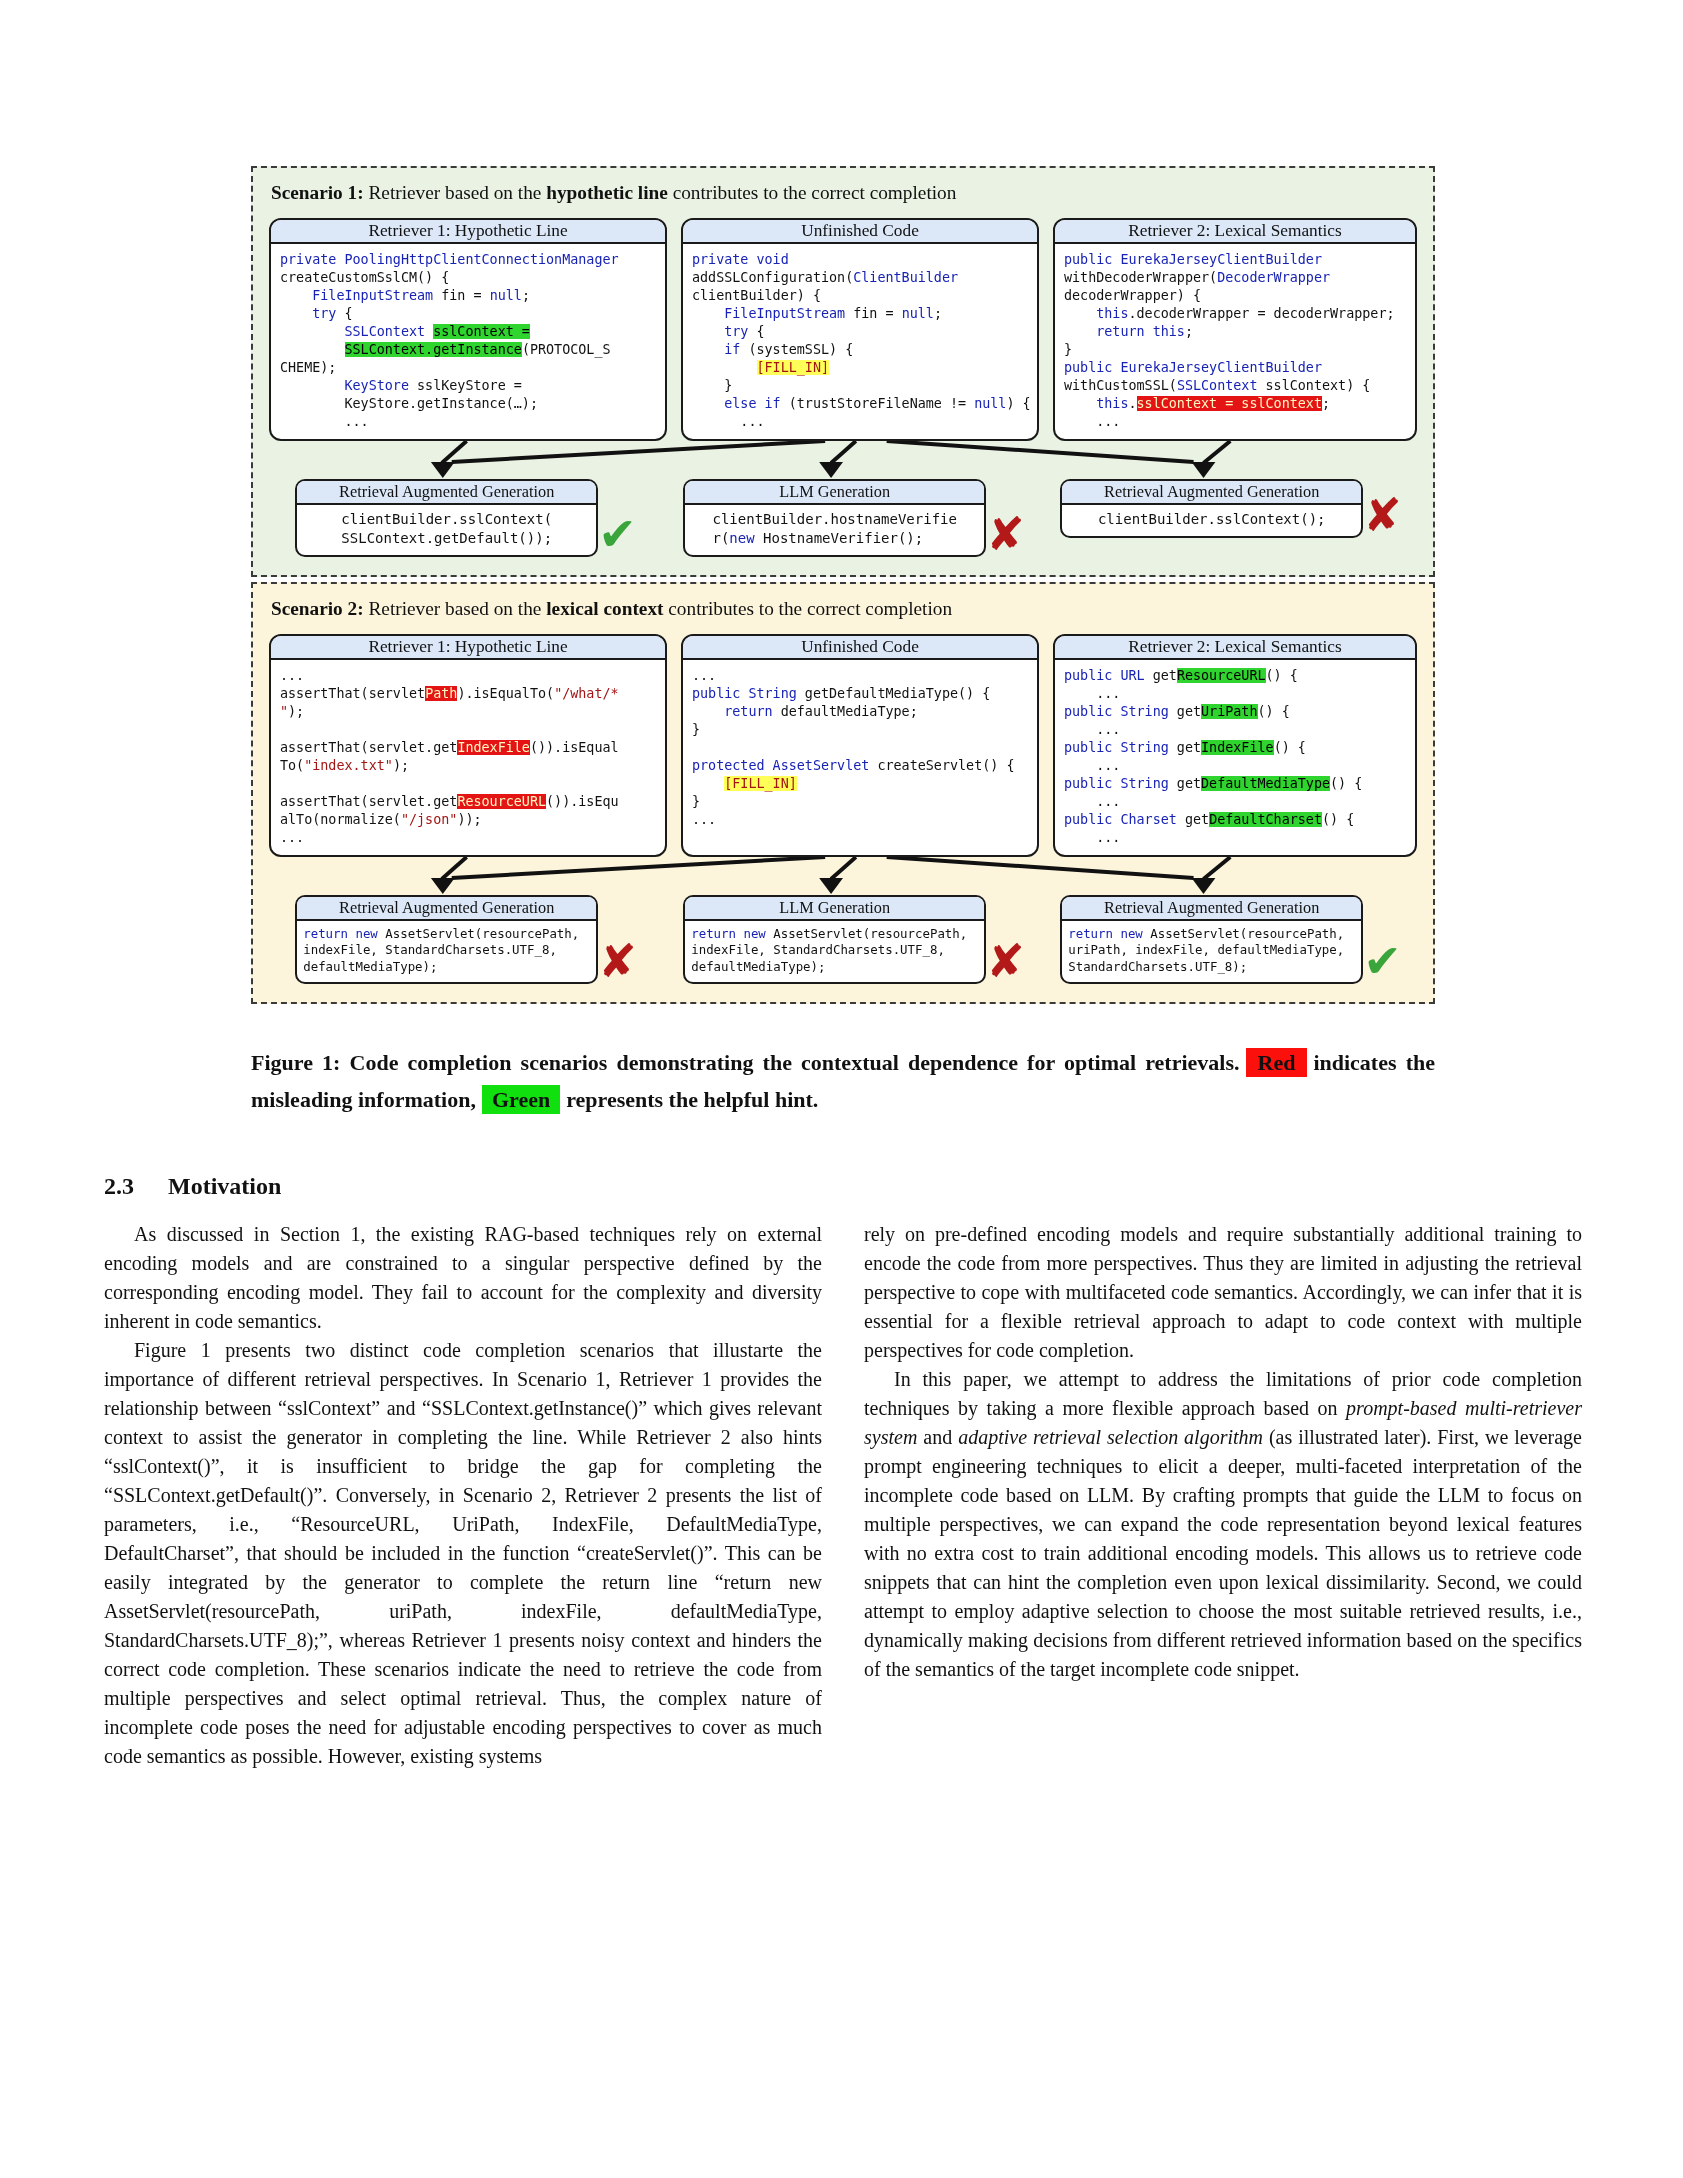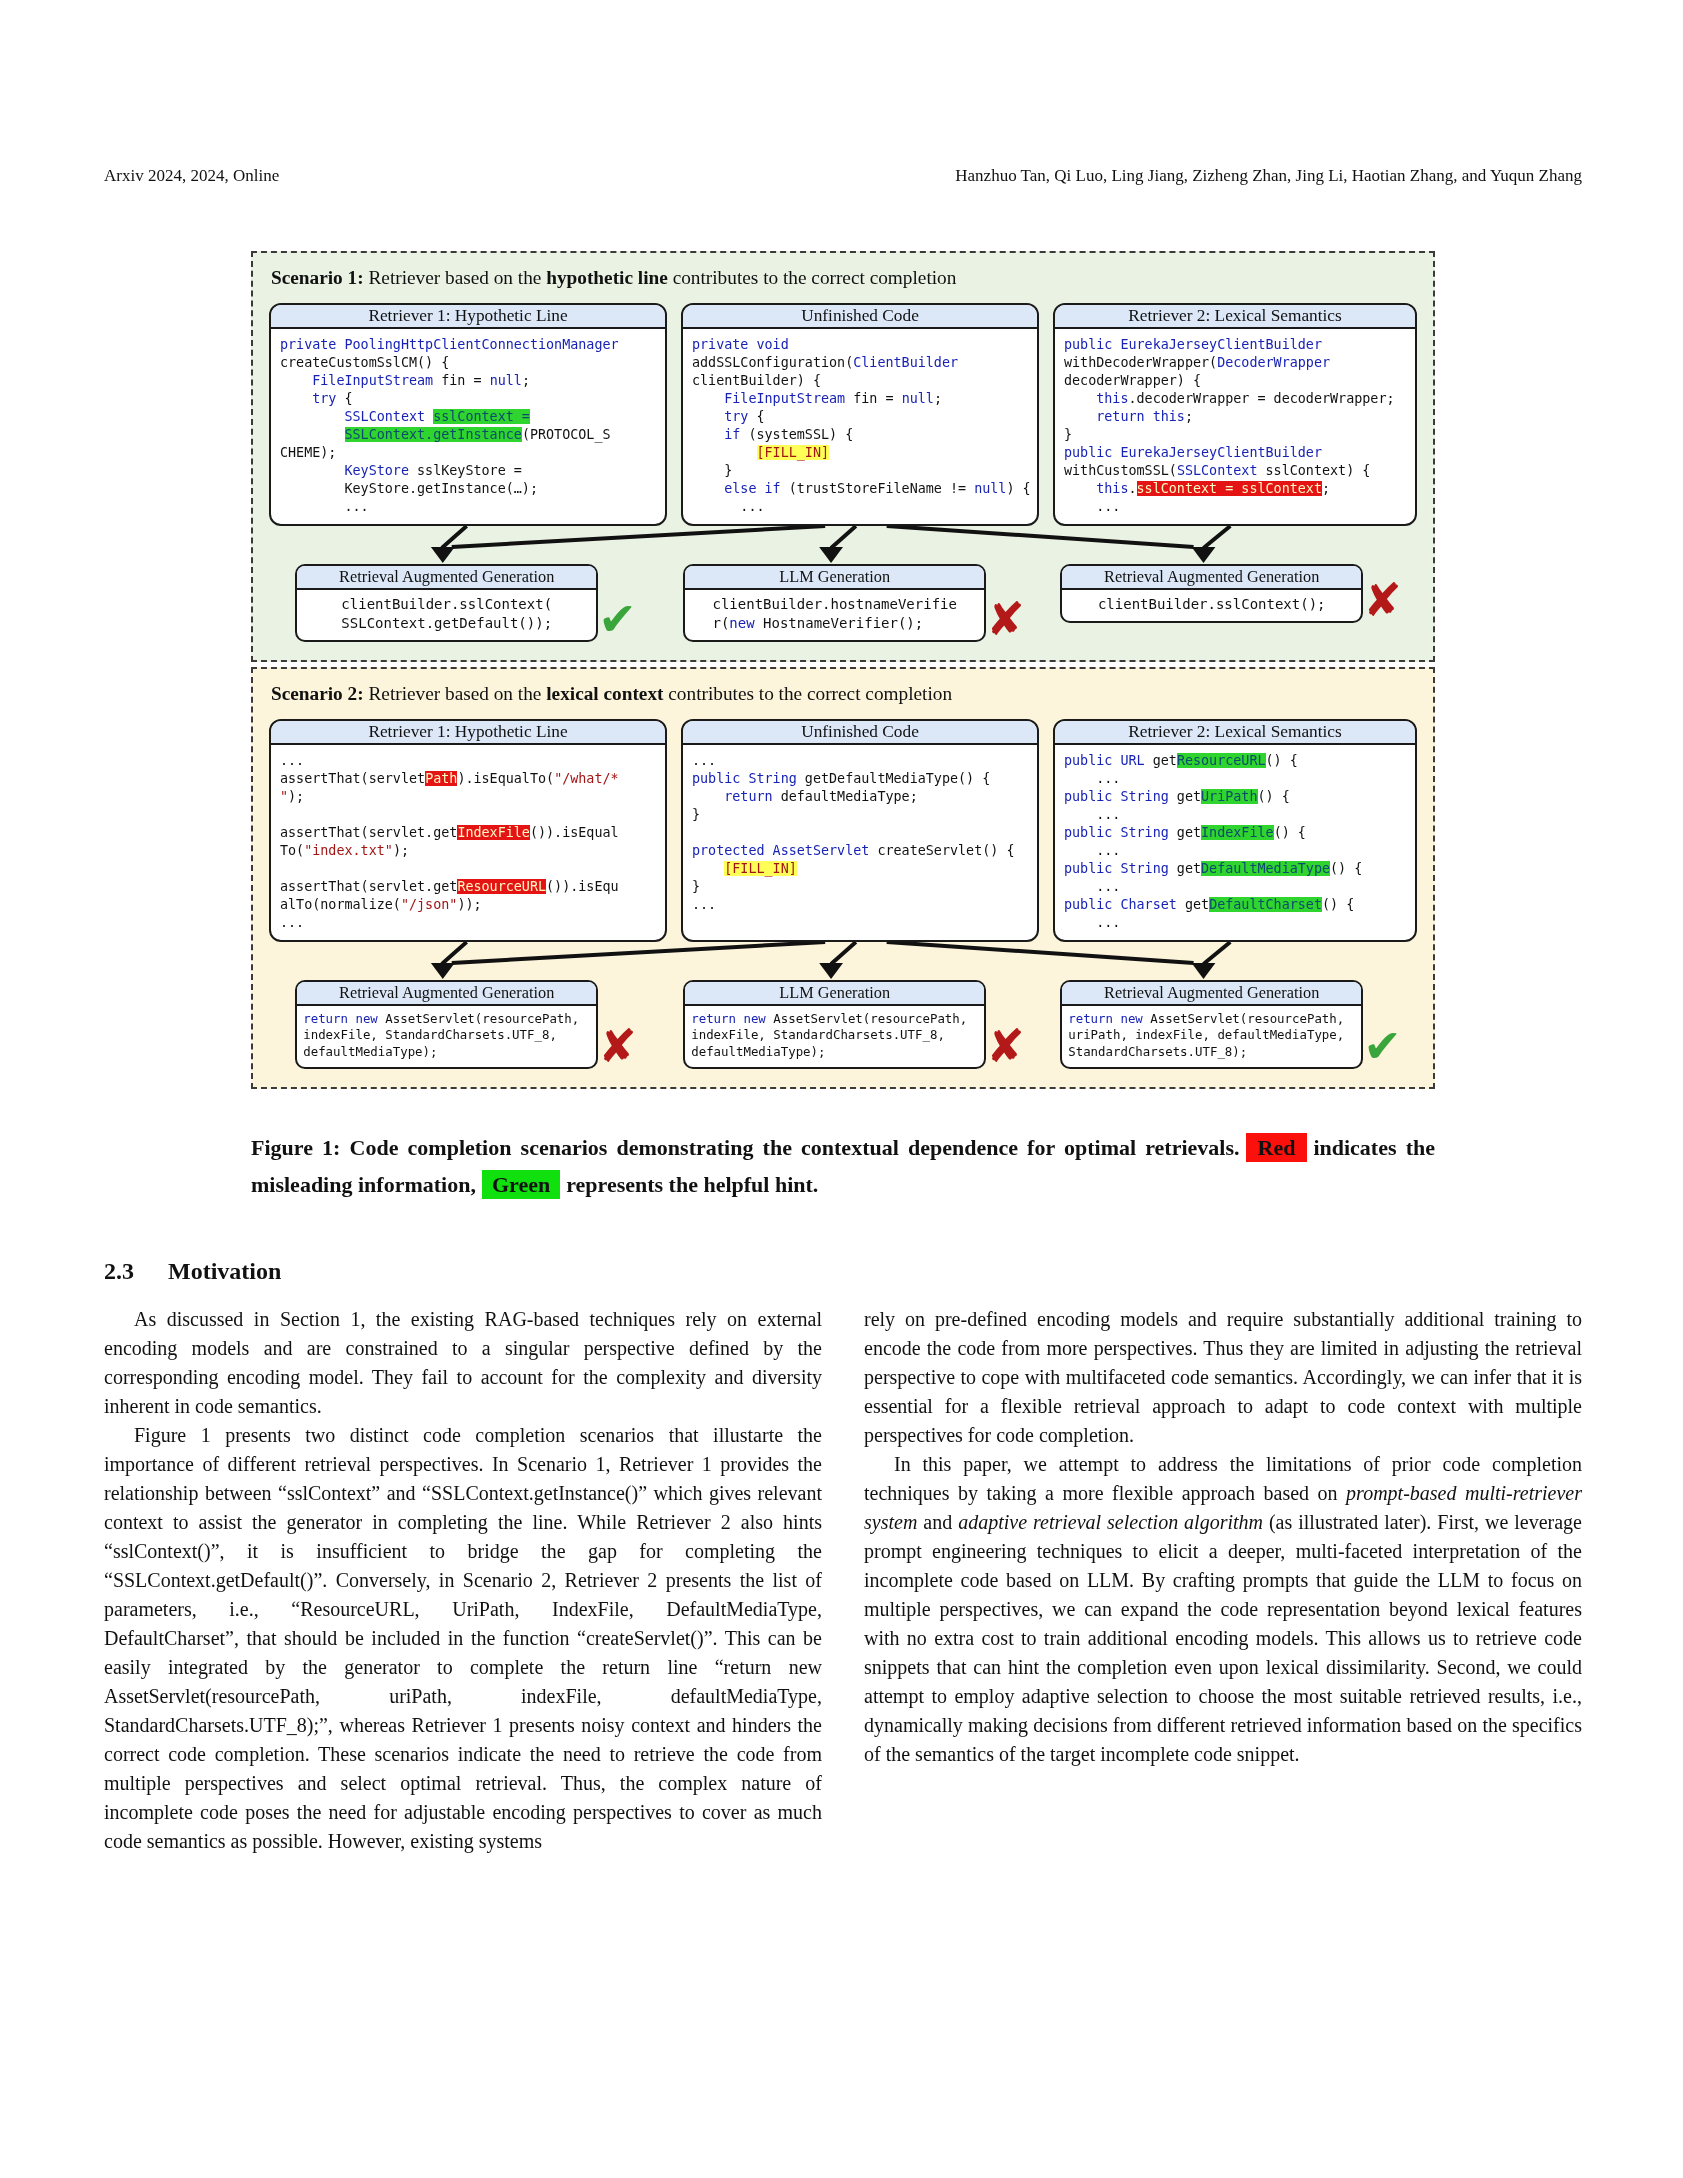--- a/index.html
+++ b/index.html
@@ -21,21 +21,21 @@
   .panel-row{display:flex;gap:14px;align-items:stretch;}
   .panel{border:2px solid #1a1a1a;border-radius:12px;background:#fff;overflow:hidden;display:flex;flex-direction:column;}
   .panel.p1{flex:0 0 394px;}
   .panel.p2{flex:0 0 354px;}
   .panel.p3{flex:1 1 auto;}
   .panel-head{background:var(--headbg);border-bottom:2px solid #1a1a1a;text-align:center;font-size:17.3px;padding:1px 2px;}
   .code{font-family:"DejaVu Sans Mono",monospace;font-size:13.4px;line-height:18px;padding:7px 7px 8px 9px;white-space:pre;flex:1;}
   .code .c-p{color:#111;}
   .code .c-b{color:var(--kw);}
   .code .c-r{color:var(--str);}
-  .code .c-gh{background:var(--ghl);color:#0c4a6e;}
+  .code .c-gh{background:var(--ghl);color:#000000;}
   .code .c-rh{background:var(--rhl);color:#fef9c3;}
   .code .c-yh{background:var(--yhl);color:#a31515;}
 
   .arrow-zone{height:38px;margin:0 0 0 0;}
   .arrow-zone svg{display:block;width:100%;height:38px;}
 
   .result-row{display:flex;gap:14px;align-items:flex-start;}
   .result-cell{display:flex;align-items:flex-end;justify-content:center;}
   .result-cell.r1{flex:0 0 394px;}
   .result-cell.r2{flex:0 0 354px;}
@@ -61,24 +61,20 @@
   .cols{display:flex;gap:42px;}
   .col{flex:1;font-size:20px;line-height:29px;text-align:justify;}
   .col p{margin:0;}
   .col p.indent{text-indent:30px;}
 </style>
 </head>
 <body style="--kw: #1823b5; --str: #a31515; --ghl: #2fd42f; --rhl: #e51414; --yhl: #ffff57; --check: #3aa53a; --cross: #b41919; --s1bg: #e9f2e3; --s2bg: #fcf5dc; --headbg: #dce8f8; --capred: #fb100c; --capgreen: #10e00e;">
 
 <div class="page">
 
-  <div class="runhead">
-    <span>Arxiv 2024, 2024, Online</span>
-    <span>Hanzhuo Tan, Qi Luo, Ling Jiang, Zizheng Zhan, Jing Li, Haotian Zhang, and Yuqun Zhang</span>
-  </div>
 
   <div class="figure">
 
     <div class="scenario s1">
       <div class="scen-title">
         <b>Scenario 1:</b><span> Retriever based on the </span><b>hypothetic line</b><span> contributes to the correct completion</span>
       </div>
       <div class="panel-row">
         <div class="panel p1">
           <div class="panel-head">Retriever 1: Hypothetic Line</div>

